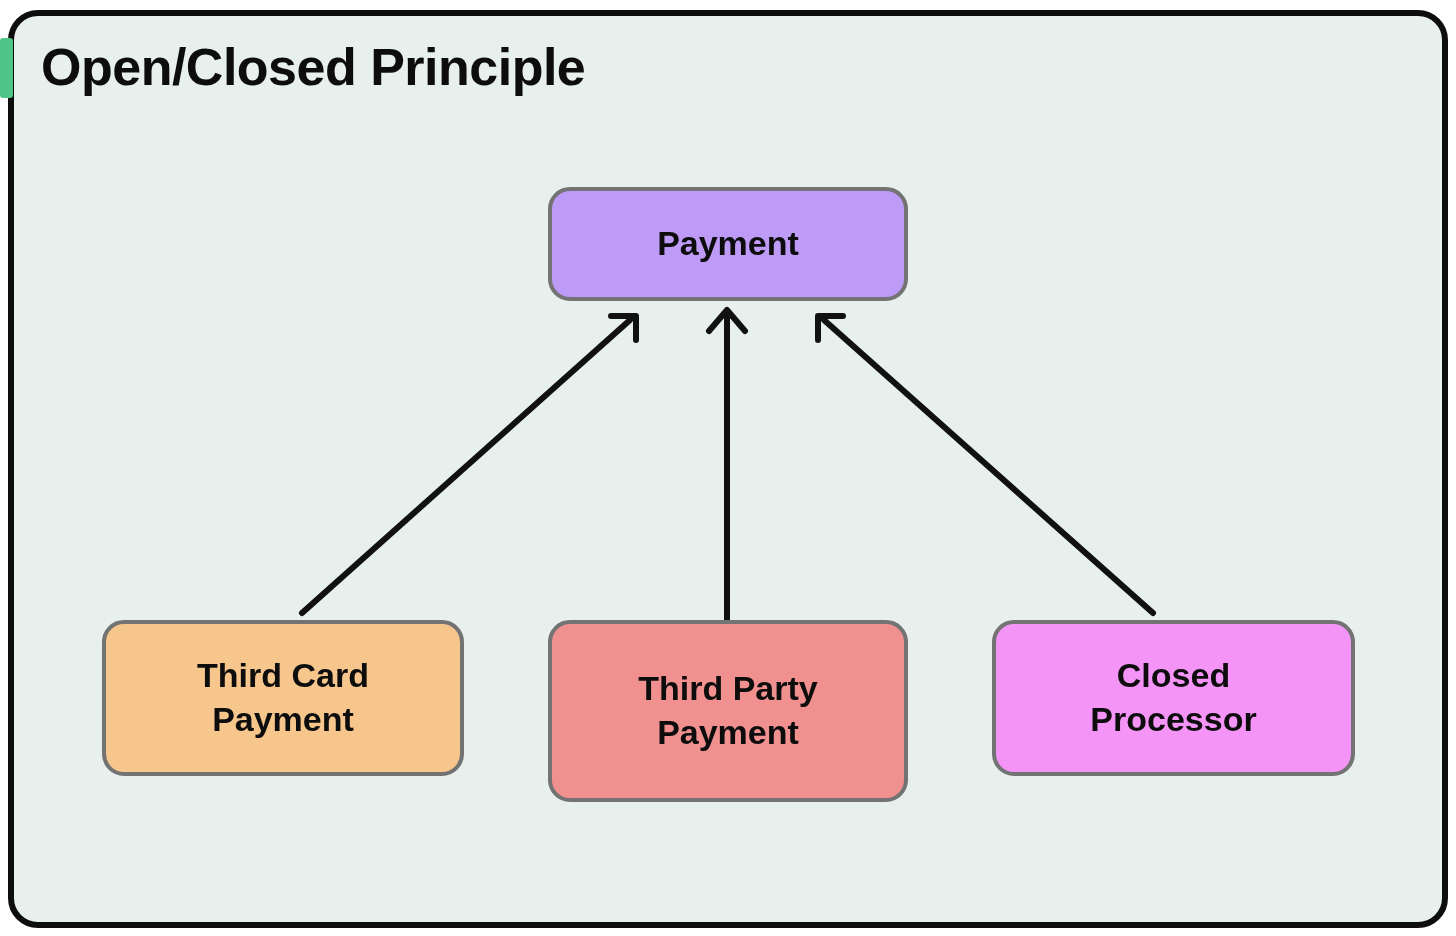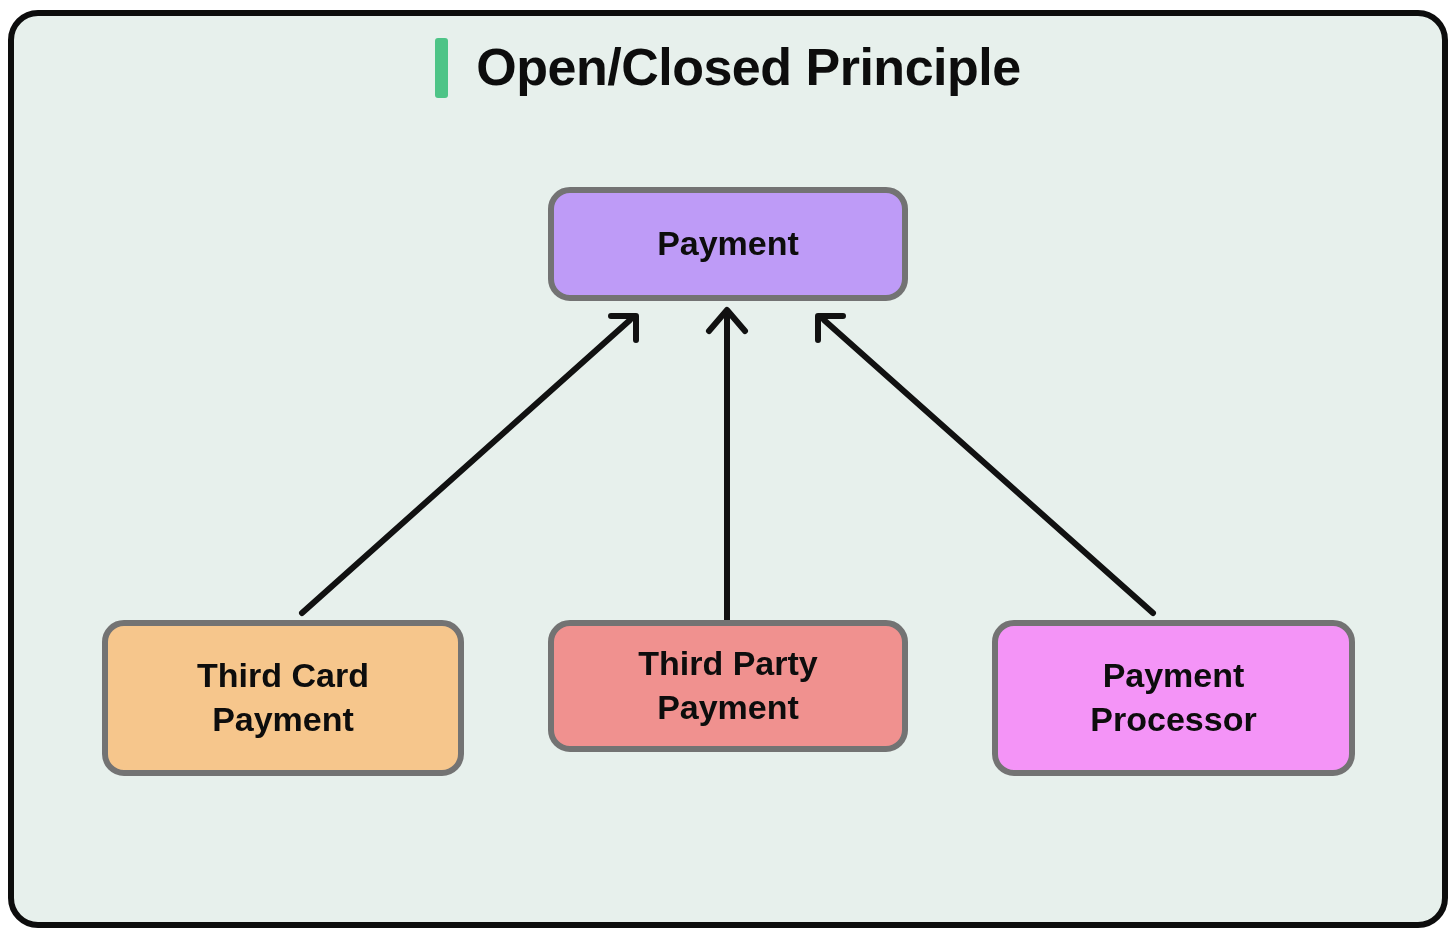--- a/index.html
+++ b/index.html
@@ -20,21 +20,20 @@
     background: #e7f0ec;
     border: 6px solid #0d0d0d;
     border-radius: 30px;
   }
 
   .title-row {
     position: absolute;
     left: 0; top: 38px;
     width: 100%;
     display: flex;
-    justify-content: center;
     align-items: center;
     gap: 28px;
   }
   .title-bar {
     width: 13px;
     height: 60px;
     border-radius: 3px;
     background: #4ec487;
     flex: 0 0 auto;
   }
@@ -46,32 +45,32 @@
     white-space: nowrap;
     line-height: 1.1;
   }
 
   .node {
     position: absolute;
     display: flex;
     align-items: center;
     justify-content: center;
     text-align: center;
-    border: 6px solid #737373;
+    border: 4px solid #737373;
     border-radius: 22px;
     font-weight: 700;
     font-size: 34px;
     line-height: 1.28;
     color: #0d0d0d;
   }
   .node .lbl { display: inline-block; max-width: 250px; }
 
   .node-payment   { left: 548px; top: 187px; width: 360px; height: 114px; background: #be9bf7; }
   .node-credit    { left: 102px; top: 620px; width: 362px; height: 156px; background: #f6c68c; }
-  .node-third     { left: 548px; top: 620px; width: 360px; height: 132px; background: #f0918f; }
+  .node-third     { left: 548px; top: 620px; width: 360px; height: 182px; background: #f0918f; }
   .node-processor { left: 992px; top: 620px; width: 363px; height: 156px; background: #f494f7; }
 
   .arrows {
     position: absolute;
     left: 0; top: 0;
     width: 1456px; height: 936px;
     pointer-events: none;
   }
   .arrows .stroke {
     stroke: #111111;
@@ -117,16 +116,16 @@
 
   <div class="node node-credit">
     <span class="lbl">Third Card Payment</span>
   </div>
 
   <div class="node node-third">
     <span class="lbl">Third Party Payment</span>
   </div>
 
   <div class="node node-processor">
-    <span class="lbl">Payment Processor</span>
+    <span class="lbl">Closed Processor</span>
   </div>
 
 </div>
 
 </body></html>

